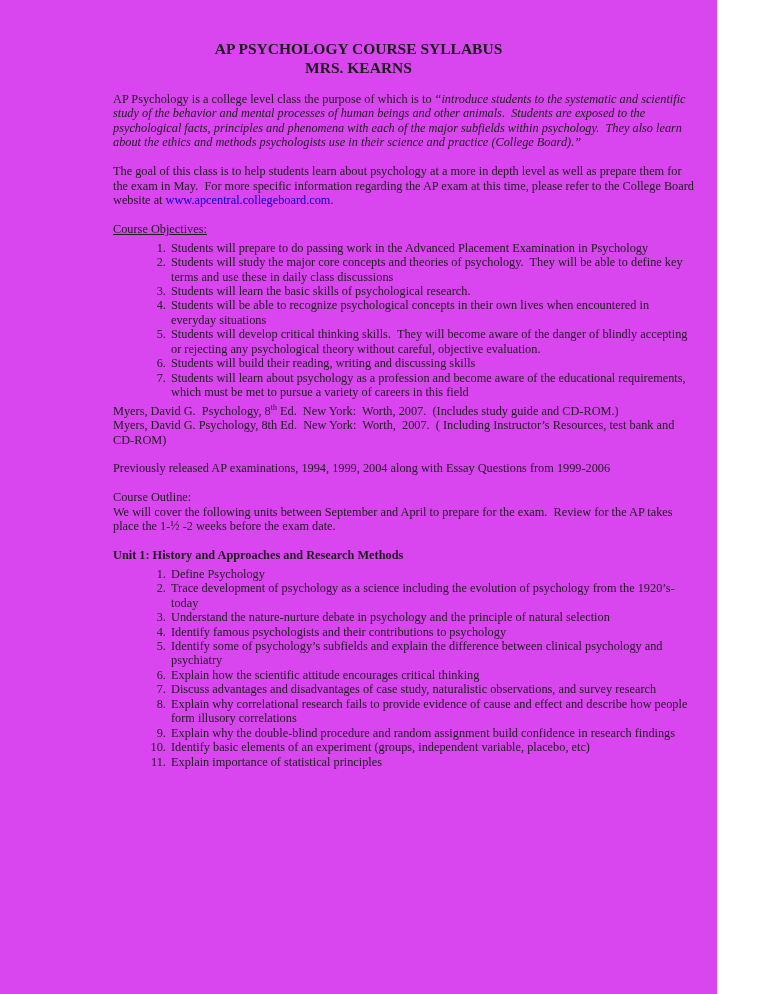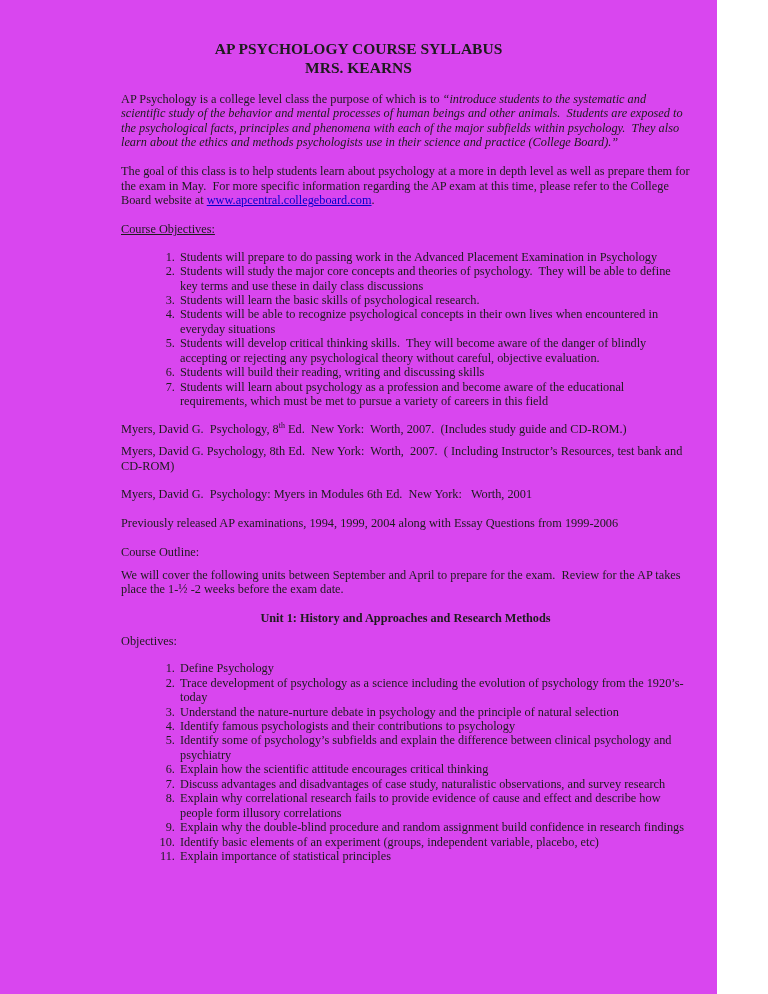--- a/index.html
+++ b/index.html
@@ -19,30 +19,30 @@
   .doc-title {
     text-align: center;
     font-weight: bold;
     font-size: 15.5px;
     line-height: 19px;
   }
   .content {
     margin-left: 113px;
     width: 585px;
   }
-  .para { margin: 8px; white-space: pre-wrap; }
+  .para { margin: 0; white-space: pre-wrap; }
   .gap { margin-top: 14.5px; }
   .mt15 { margin-top: 15px; }
   .u { text-decoration: underline; }
-  .b { font-weight: bold; text-align: center; }
+  .b { font-weight: bold; }
   em { font-style: italic; }
   sup { font-size: 0.65em; line-height: 0; vertical-align: super; }
-  a.link { color: #0000cc; text-decoration: underline; cursor: pointer; text-align: center; }
+  a.link { color: #0000cc; cursor: pointer; text-align: center; }
   ol.doc-list {
-    margin: 13px;
+    margin: 4px;
     padding-left: 52px;
     list-style: decimal;
   }
   ol.doc-list li {
     white-space: pre-wrap;
     padding-left: 2px;
   }
 </style>
 </head>
 <body>
@@ -68,28 +68,26 @@
         <li>Students will learn the basic skills of psychological research.</li>
         <li>Students will be able to recognize psychological concepts in their own lives when encountered in everyday situations</li>
         <li>Students will develop critical thinking skills.  They will become aware of the danger of blindly accepting or rejecting any psychological theory without careful, objective evaluation.</li>
         <li>Students will build their reading, writing and discussing skills</li>
         <li>Students will learn about psychology as a profession and become aware of the educational requirements, which must be met to pursue a variety of careers in this field</li>
       </ol>
 
     <p class="para"><span>Myers, David G.  Psychology, 8</span><sup>th</sup><span> Ed.  New York:  Worth, 2007.  (Includes study guide and CD-ROM.)</span></p>
 
     <p class="para">Myers, David G. Psychology, 8th Ed.  New York:  Worth,  2007.  ( Including Instructor’s Resources, test bank and CD-ROM)</p>
-    <p class="para gap">Myers, David G.  Psychology: Myers in Modules 6th Ed.  New York:   Worth, 2001</p>
     <p class="para gap">Previously released AP examinations, 1994, 1999, 2004 along with Essay Questions from 1999-2006</p>
 
     <p class="para gap">Course Outline:</p>
     <p class="para">We will cover the following units between September and April to prepare for the exam.  Review for the AP takes place the 1-½ -2 weeks before the exam date.</p>
 
     <p class="para gap b">Unit 1: History and Approaches and Research Methods</p>
-    <p class="para">Objectives:</p>
     <ol class="doc-list">
         <li>Define Psychology</li>
         <li>Trace development of psychology as a science including the evolution of psychology from the 1920’s-today</li>
         <li>Understand the nature-nurture debate in psychology and the principle of natural selection</li>
         <li>Identify famous psychologists and their contributions to psychology</li>
         <li>Identify some of psychology’s subfields and explain the difference between clinical psychology and psychiatry</li>
         <li>Explain how the scientific attitude encourages critical thinking</li>
         <li>Discuss advantages and disadvantages of case study, naturalistic observations, and survey research</li>
         <li>Explain why correlational research fails to provide evidence of cause and effect and describe how people form illusory correlations</li>
         <li>Explain why the double-blind procedure and random assignment build confidence in research findings</li>

